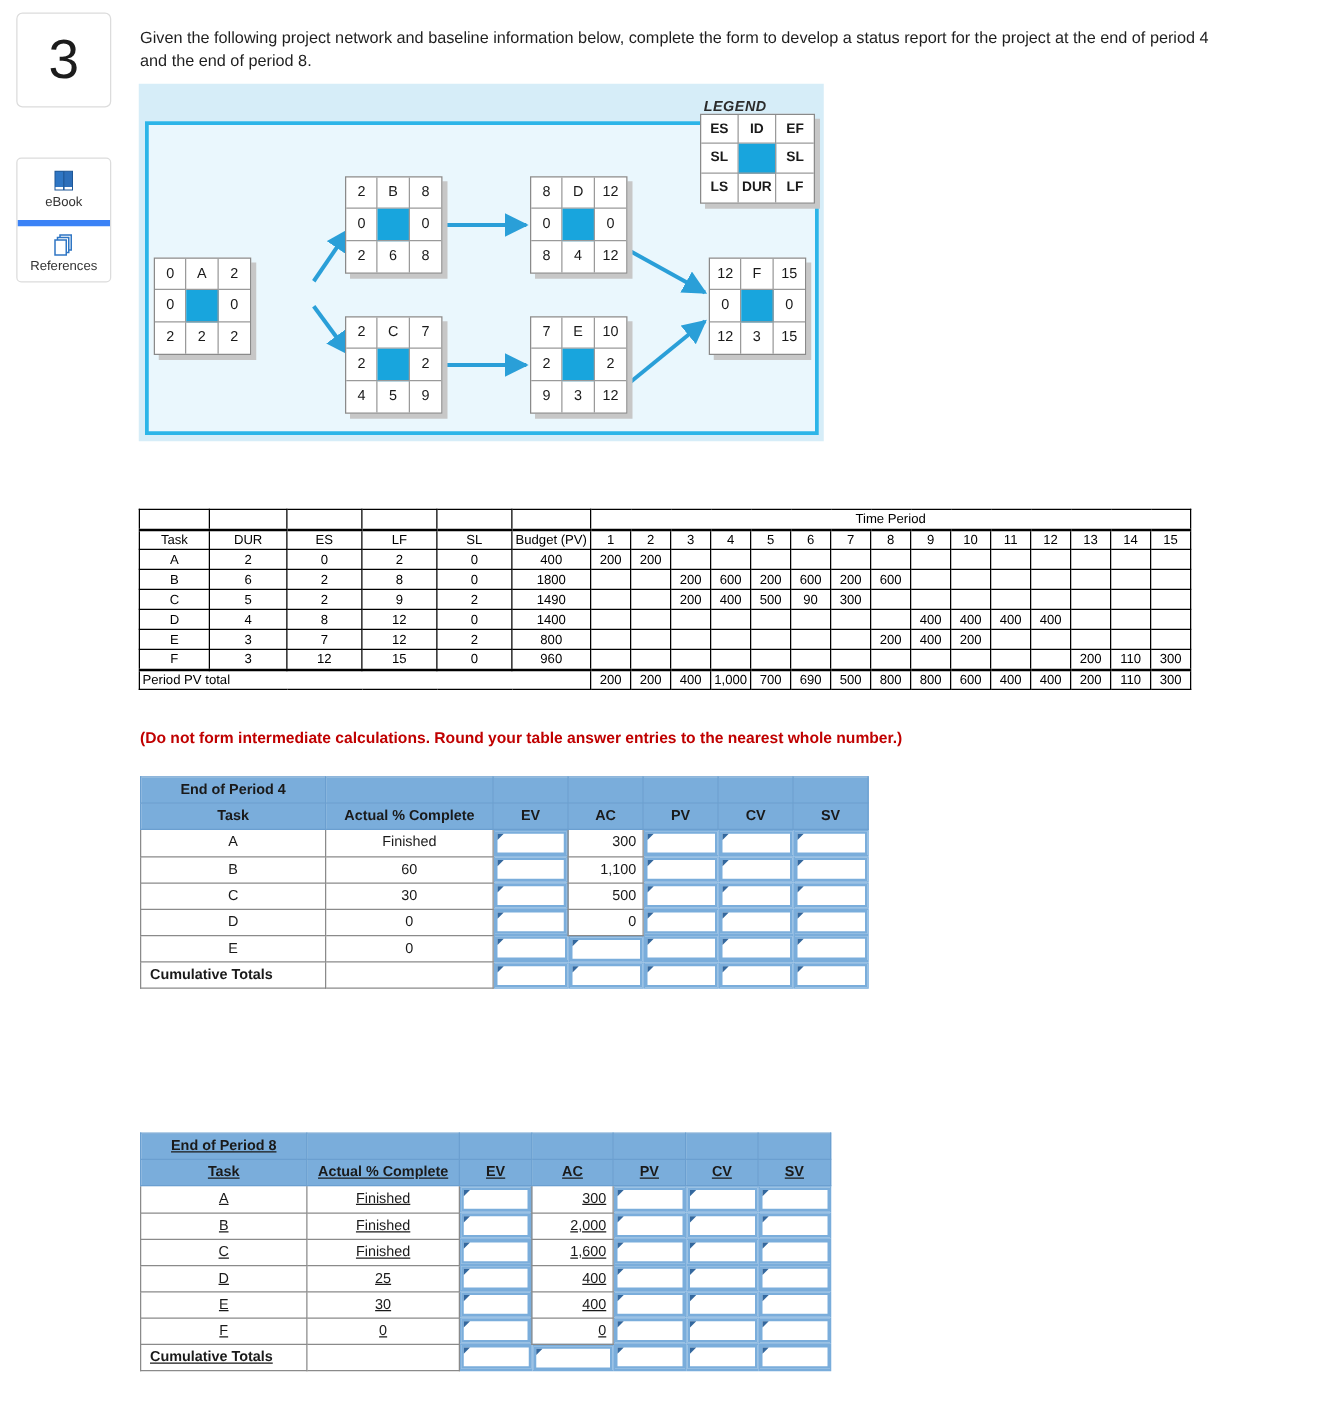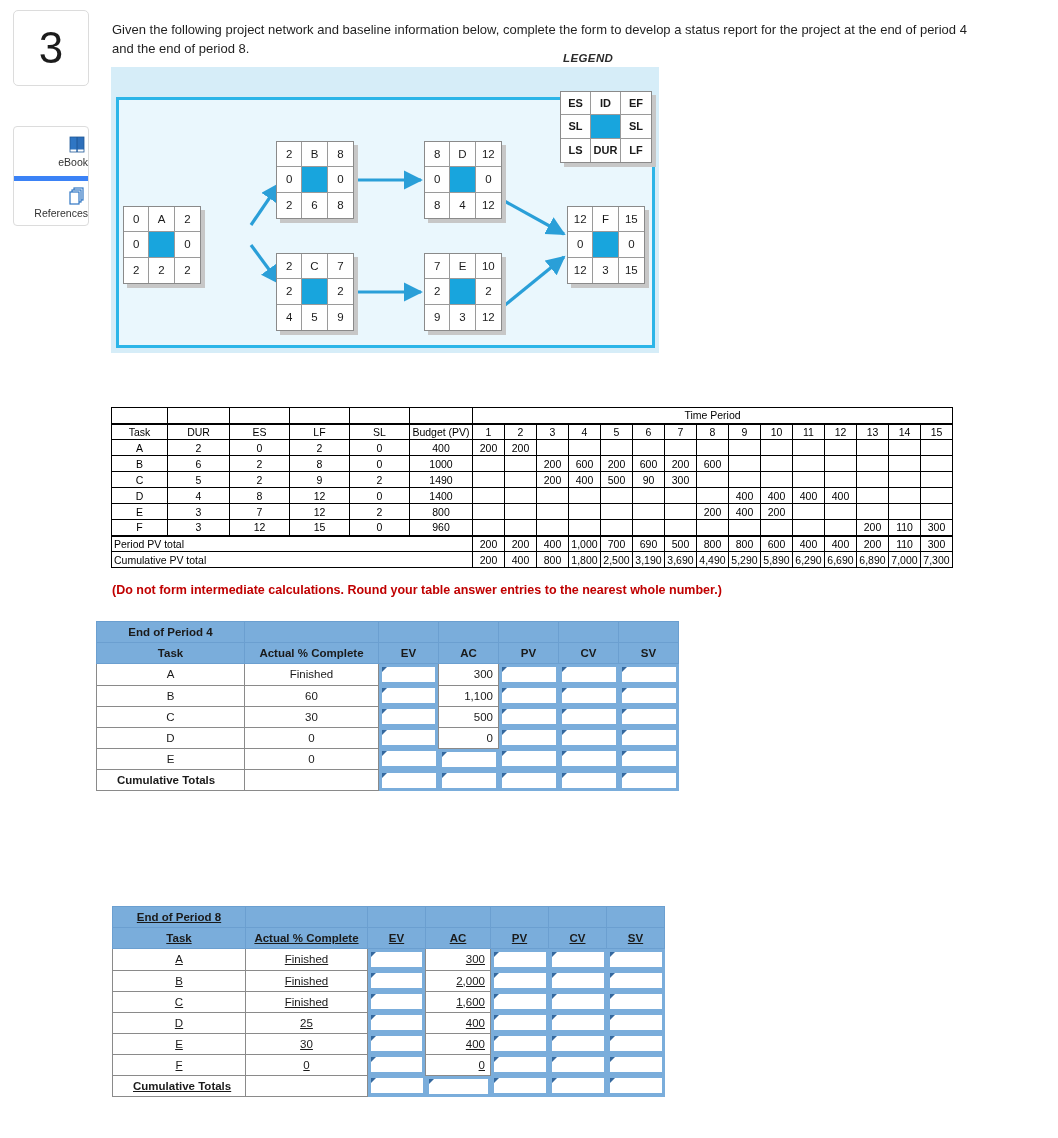--- a/index.html
+++ b/index.html
@@ -20,21 +20,21 @@
   .qnum-box {
     width: 76px; height: 76px;
     border: 1px solid #dcdcdc; border-radius: 5px;
     background: #fff;
     display: flex; align-items: center; justify-content: center;
     font-size: 44px; font-weight: 400; color: #1c1c1c;
     font-family: "Liberation Sans", sans-serif;
   }
   .tool-group { margin-top: 40px; border: 1px solid #dcdcdc; border-radius: 4px; background:#fff; overflow:hidden; }
   .tool-btn {
-    height: 49px; display:flex; flex-direction:column; align-items:flex-end; justify-content:center;
+    height: 49px; display:flex; flex-direction:column; align-items:center; justify-content:center;
     gap: 2px; cursor: pointer;
   }
   .tool-btn + .tool-btn { border-top: 5px solid #3b82f6; }
   .tool-label { font-size: 10.5px; color:#333; line-height: 1; }
   .ico { width: 22px; height: 19px; position: relative; }
 
   
   #prompt {
     position: absolute; left: 112px; top: 20px; width: 860px;
     font-size: 13px; line-height: 19px; color: #1f1f1f;
@@ -45,21 +45,21 @@
     position: absolute; left: 111px; top: 67px;
     width: 548px; height: 286px;
     background: #d6edf8;
   }
   #netinner {
     position: absolute; left: 5px; top: 30px; right: 4px; bottom: 5px;
     background: #eaf7fd;
     border: 3px solid #2cb5e8;
   }
   .legend-title {
-    position: absolute; left: 563px; top: 52px;
+    position: absolute; left: 563px; top: 80px;
     font-size: 11.5px; font-style: italic; font-weight: 600; color: #2b2b2b;
     letter-spacing: .4px;
   }
 
   
   .node {
     position: absolute;
     width: 78px; height: 78px;
     background: #ffffff;
     border: 1px solid #8a8a8a;
@@ -124,42 +124,42 @@
   }
   table.ans td {
     border: 1px solid #8a8a8a;
     height: 21px;
     text-align: center;
     background: #fff;
     padding: 0 3px;
   }
   table.ans td.hd { background: #7aaddb; font-weight: bold; border: 1px solid #6b9fd0; }
   table.ans td.hd.blank { }
-  table.ans td.rowlab-left { text-align: left; font-weight: bold; padding-left: 20px; }
+  table.ans td.rowlab-left { text-align: left; font-weight: bold; padding-left: 7px; }
   table.ans td.num { text-align: right; padding-right: 5px; }
   table.ans td.inp {
     padding: 0;
     border: none;
     background: #7aaddb;
   }
   .field {
     position: relative;
     margin: 1px 1px;
     height: 19px;
     background: #fff;
     border: 2px solid #7aaddb;
   }
   .field::before {
     content: "";
     position: absolute; left: 0; top: 0;
     border-left: 5px solid #34689e;
     border-bottom: 5px solid transparent;
   }
 
-  #t4 { left: 96px; top: 621px; }
+  #t4 { left: 112px; top: 621px; }
   #t8 { left: 112px; top: 906px; text-decoration: underline; }
 </style>
 </head>
 <body>
 
 <div id="left-rail">
   <div class="qnum-box">
     <span>3</span>
   </div>
   <div class="tool-group">
@@ -352,21 +352,21 @@
         <td class="per"></td>
         <td class="per"></td>
         <td class="per"></td>
       </tr>
       <tr>
         <td class="lab">B</td>
         <td class="c2">6</td>
         <td class="c3">2</td>
         <td class="c4">8</td>
         <td class="c5">0</td>
-        <td class="cbud">1000</td>
+        <td class="cbud">1800</td>
         <td class="per"></td>
         <td class="per"></td>
         <td class="per">200</td>
         <td class="per">600</td>
         <td class="per">200</td>
         <td class="per">600</td>
         <td class="per">200</td>
         <td class="per">600</td>
         <td class="per"></td>
         <td class="per"></td>
@@ -479,38 +479,20 @@
         <td class="per">500</td>
         <td class="per">800</td>
         <td class="per">800</td>
         <td class="per">600</td>
         <td class="per">400</td>
         <td class="per">400</td>
         <td class="per">200</td>
         <td class="per">110</td>
         <td class="per">300</td>
       </tr>
-      <tr>
-        <td class="totlab" colspan="6">Cumulative PV total</td>
-        <td class="per">200</td>
-        <td class="per">400</td>
-        <td class="per">800</td>
-        <td class="per">1,800</td>
-        <td class="per">2,500</td>
-        <td class="per">3,190</td>
-        <td class="per">3,690</td>
-        <td class="per">4,490</td>
-        <td class="per">5,290</td>
-        <td class="per">5,890</td>
-        <td class="per">6,290</td>
-        <td class="per">6,690</td>
-        <td class="per">6,890</td>
-        <td class="per">7,000</td>
-        <td class="per">7,300</td>
-      </tr>
     </tbody>
 </table>
 
 <div id="rednote">(Do not form intermediate calculations. Round your table answer entries to the nearest whole number.)</div>
 
 <table class="ans" id="t4">
   <tbody id="t4-body">
       <tr>
         <td class="hd">End of Period 4</td>
         <td class="hd blank"></td>

